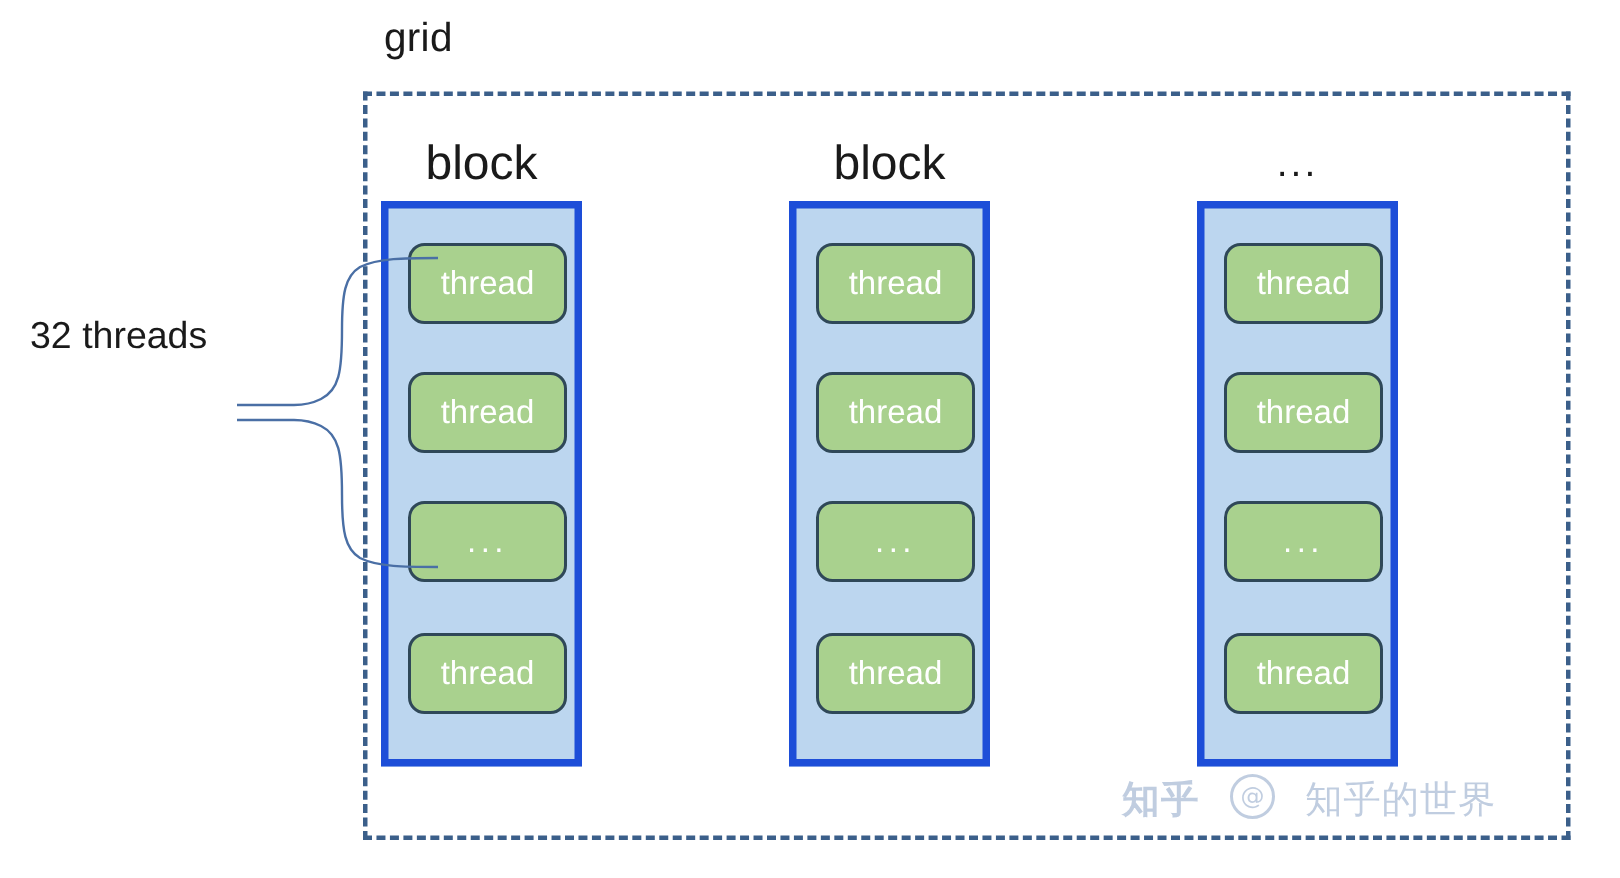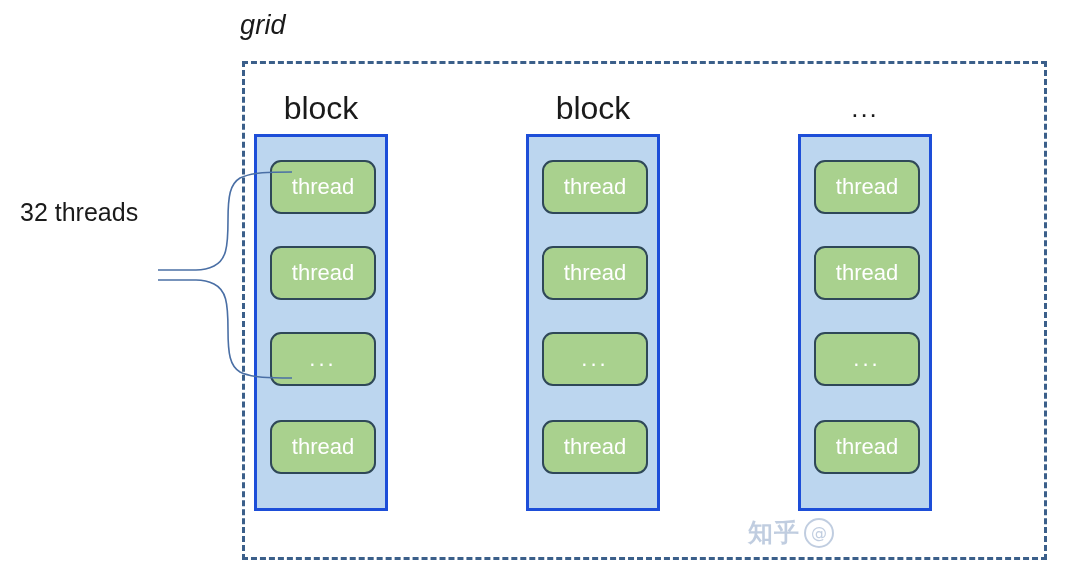--- a/index.html
+++ b/index.html
@@ -22,27 +22,26 @@
     left: 242px;
     top: 61px;
     width: 805px;
     height: 499px;
     border: 3px dashed #3b5f8a;
     box-sizing: border-box;
     background: transparent;
   }
   .grid-label {
     position: absolute;
-    left: 240px;
+    left: 256px;
     top: 10px;
     font-size: 27px;
     color: #1a1a1a;
     letter-spacing: 0.2px;
     white-space: nowrap;
-    font-style: italic;
   }
 
   
   .block-col {
     position: absolute;
     top: 88px;
     width: 134px;
   }
   .block-col.c0 { left: 254px; }
   .block-col.c1 { left: 526px; }
@@ -59,21 +58,21 @@
   .block-label.dots {
     font-size: 26px;
     letter-spacing: 2px;
   }
 
   .block-body {
     position: relative;
     width: 134px;
     height: 377px;
     background: #bcd6ef;
-    border: 3px solid #1d4ed8;
+    border: 5px solid #1d4ed8;
     box-sizing: border-box;
   }
 
   
   .thread {
     position: absolute;
     left: 13px;
     width: 106px;
     height: 54px;
     background: #a9d18e;
@@ -93,21 +92,21 @@
   .thread.t3 { top: 283px; }
   .thread.ellipsis {
     font-size: 22px;
     letter-spacing: 3px;
   }
 
   
   .warp-note {
     position: absolute;
     left: 20px;
-    top: 196px;
+    top: 208px;
     font-size: 25px;
     line-height: 1.34;
     color: #1a1a1a;
     white-space: nowrap;
     text-align: right;
   }
   .brace-svg {
     position: absolute;
     left: 196px;
     top: 160px;
@@ -121,22 +120,21 @@
     position: absolute;
     left: 748px;
     top: 516px;
     width: 300px;
     height: 40px;
     opacity: 0.34;
     pointer-events: none;
   }
   .wm-row {
     display: flex;
-    align-items: center;
-    gap: 4px;
+    gap: 20px;
     font-size: 25px;
     color: #4a6fa5;
     font-family: "DejaVu Sans", sans-serif;
     white-space: nowrap;
   }
   .wm-logo { font-weight: bold; letter-spacing: 1px; }
   .wm-at {
     display: inline-flex;
     align-items: center;
     justify-content: center;
@@ -204,16 +202,17 @@
              C 32 142, 30 130, 18 124
              C 12 121, 6 120, 0 120" fill="none" stroke="#4a6fa5" stroke-width="1.6"></path>
     <line x1="0" y1="110" x2="-38" y2="110" stroke="#4a6fa5" stroke-width="1.6"></line>
     <line x1="0" y1="120" x2="-38" y2="120" stroke="#4a6fa5" stroke-width="1.6"></line>
   </svg>
 
   <div class="watermark">
     <div class="wm-row">
       <span class="wm-logo">知乎</span>
       <span class="wm-at">@</span>
+      <span class="wm-text">知乎的世界</span>
     </div>
   </div>
 
 </div>
 
 </body></html>

